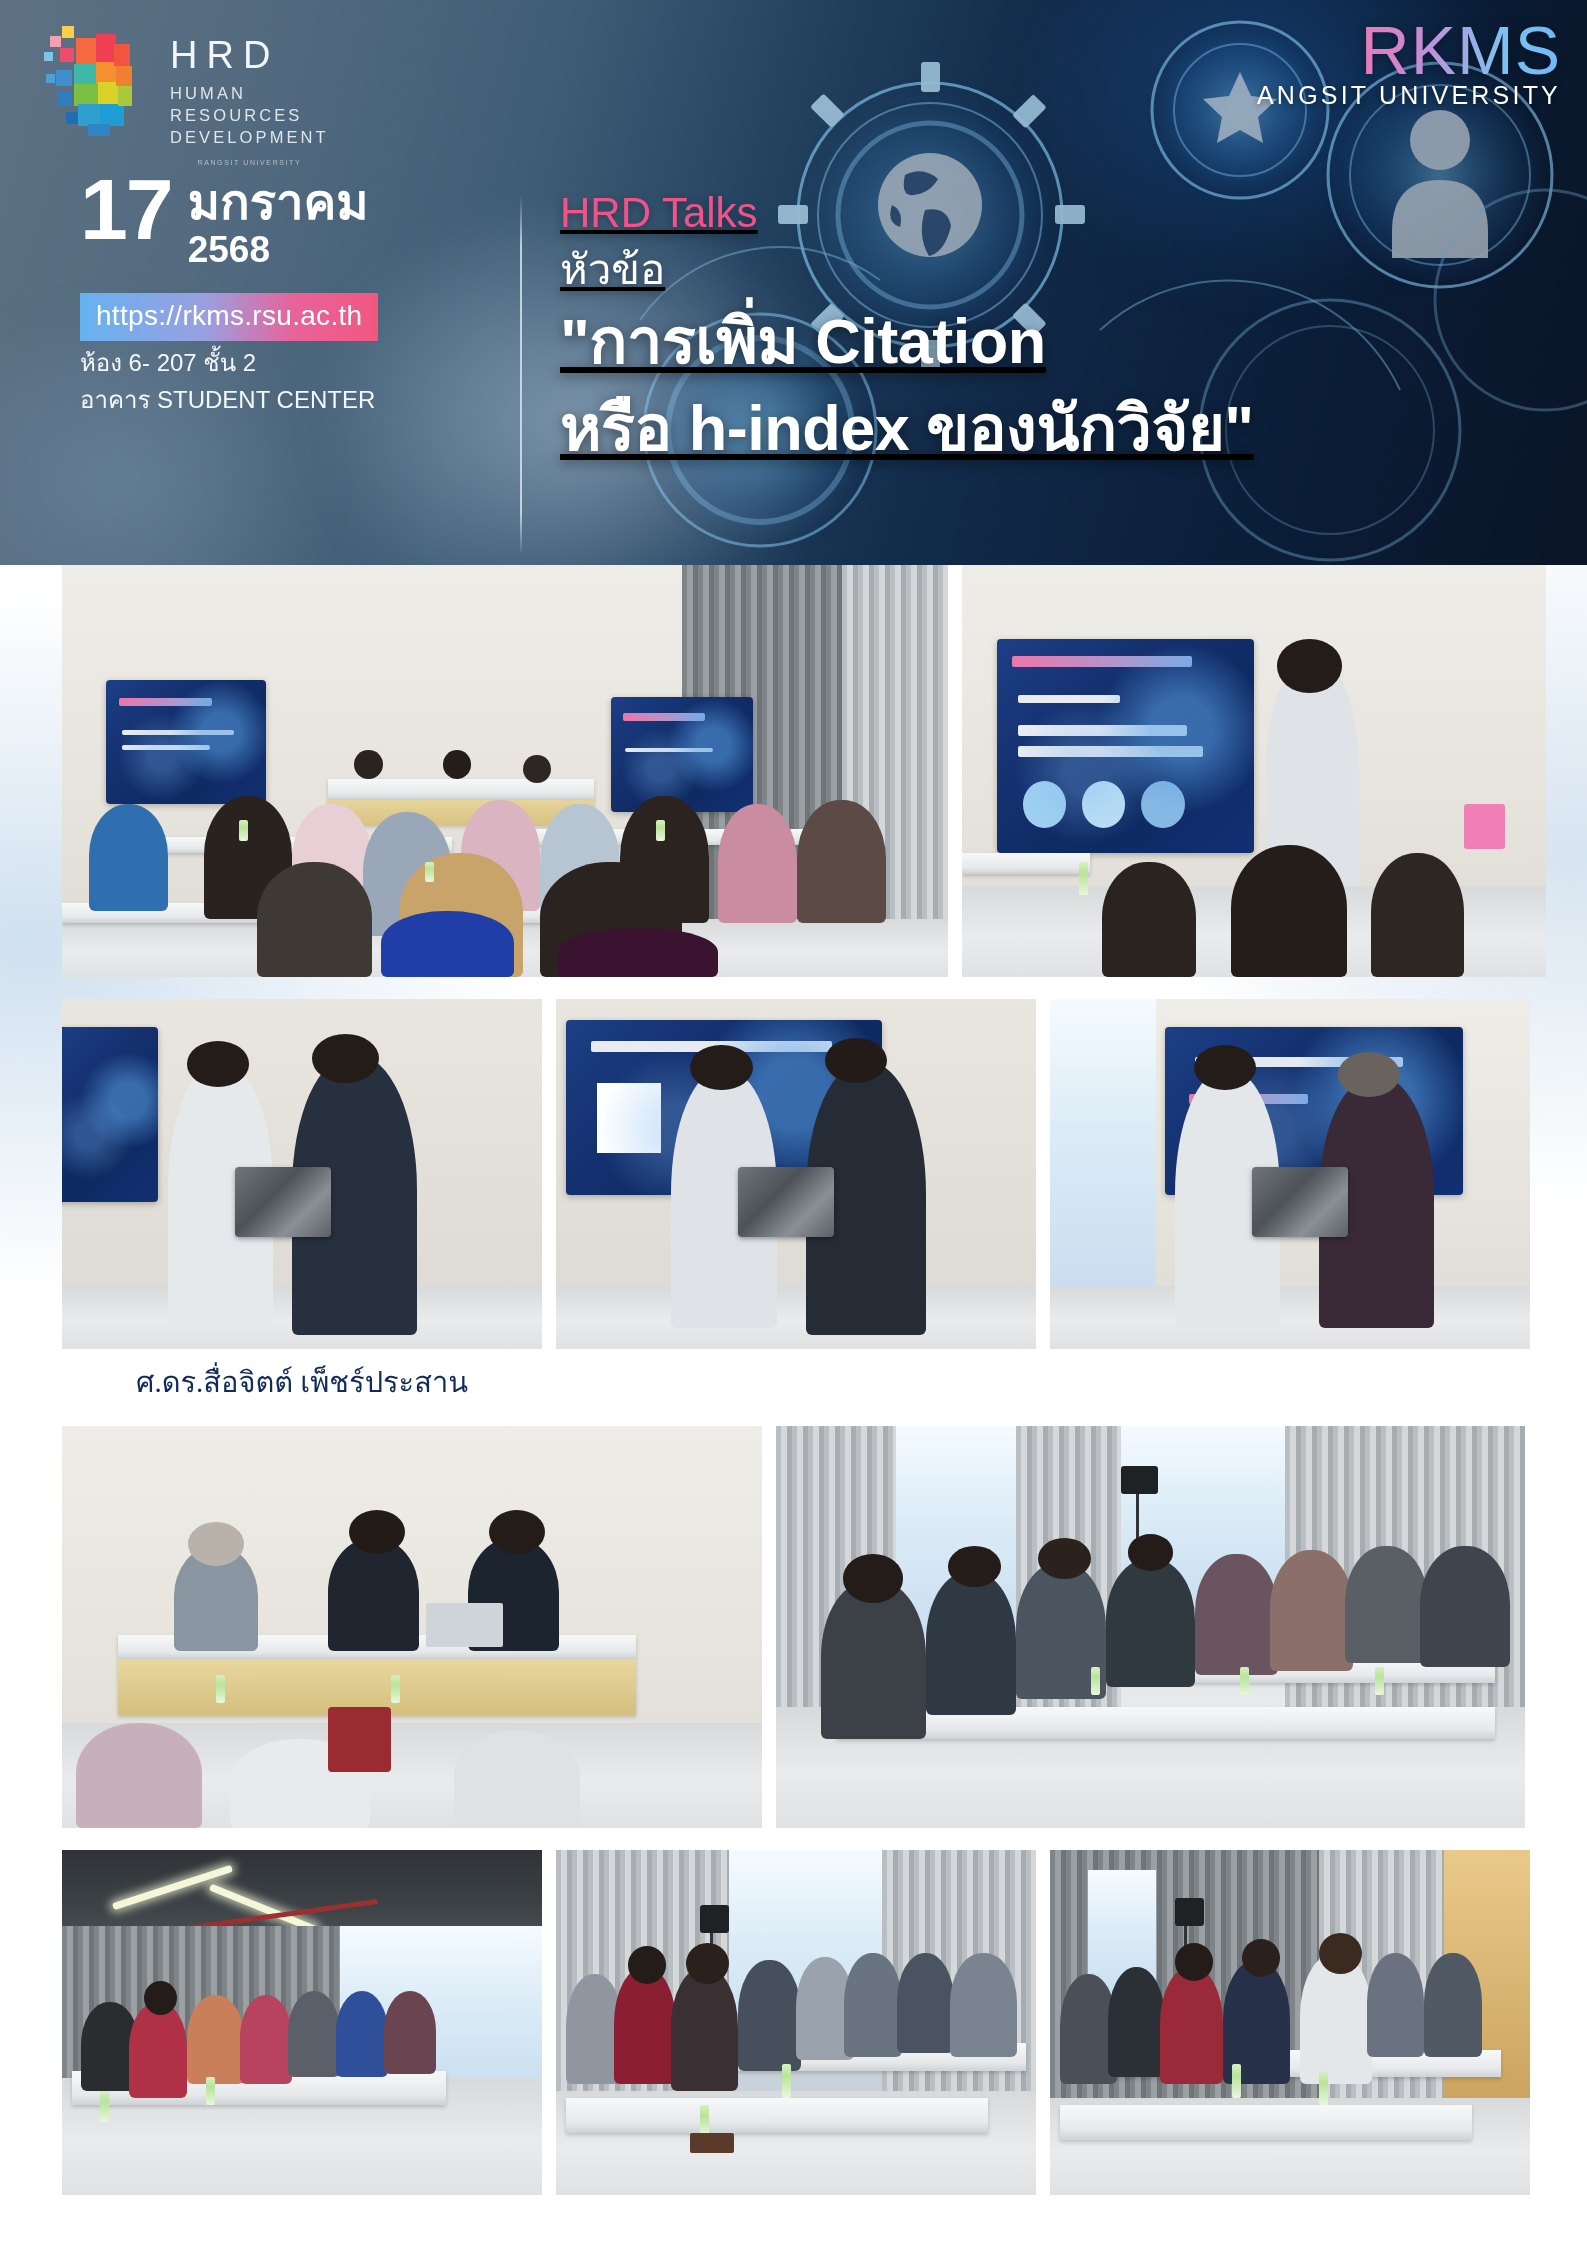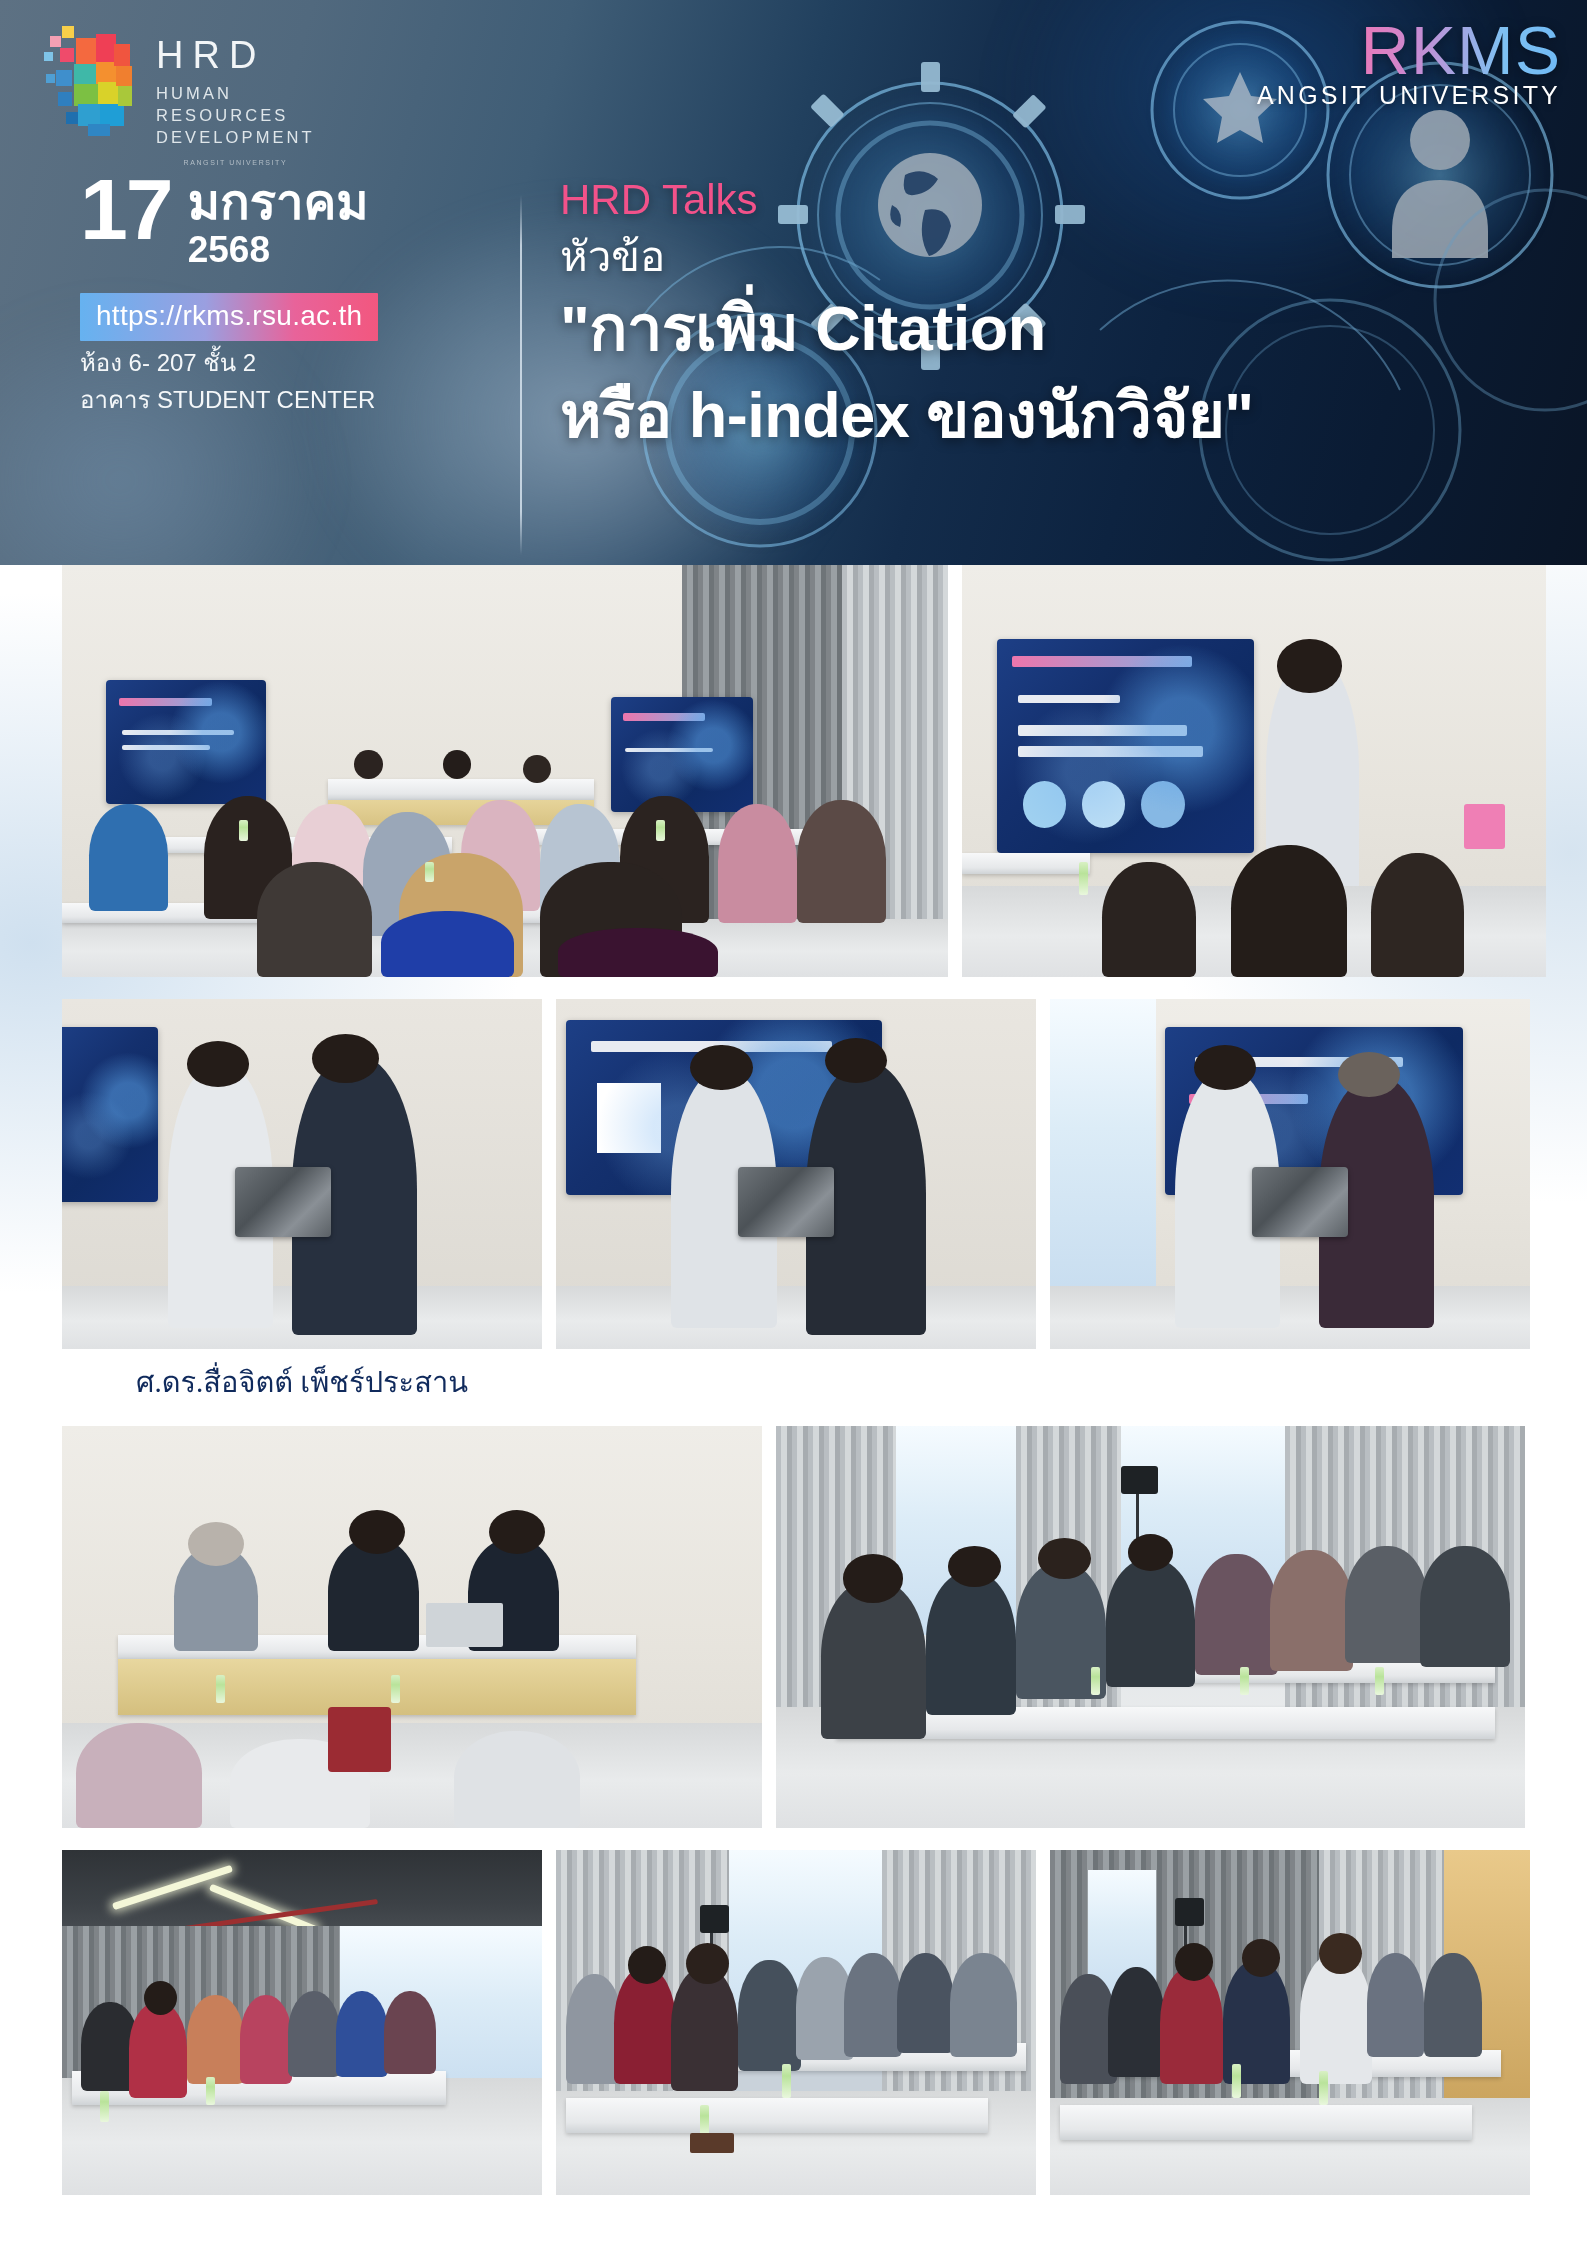--- a/index.html
+++ b/index.html
@@ -51,21 +51,21 @@
     left: -90px; top: 300px; width: 420px; height: 360px;
     background: radial-gradient(ellipse at 50% 50%, rgba(120,150,178,.45) 0%, rgba(120,150,178,0) 70%);
     filter: blur(20px);
   }
 
   .gear-layer { position: absolute; inset: 0; pointer-events: none; }
 
   
   .hrd-logo {
     position: absolute; left: 38px; top: 18px;
-    display: flex; align-items: flex-start; 
+    display: flex; align-items: flex-start; gap: 14px;
   }
   .hrd-mark { width: 118px; height: 120px; position: relative; }
   .hrd-words { padding-top: 18px; }
   .hrd-title {
     color: #f2f5f7; font-size: 38px; letter-spacing: 9px;
     font-weight: 400; line-height: 1;
   }
   .hrd-sub {
     color: #dfe6ea; font-size: 16.5px; letter-spacing: 3.1px;
     line-height: 1.33; margin-top: 9px; font-weight: 400;
@@ -104,21 +104,21 @@
     line-height: 1.32; margin-top: 6px;
   }
   .divider {
     position: absolute; left: 520px; top: 195px;
     width: 2px; height: 360px;
     background: linear-gradient(180deg, rgba(220,232,242,0) 0%, rgba(220,232,242,.8) 14%,
                  rgba(220,232,242,.8) 88%, rgba(220,232,242,0) 100%);
   }
 
   
-  .title-col { position: absolute; left: 560px; top: 178px; width: 1000px; }
+  .title-col { position: absolute; left: 560px; top: 191px; width: 1000px; text-decoration: underline; }
   .hrd-talks {
     color: #f2528a; font-size: 42px; font-weight: 400; line-height: 1.05;
     text-shadow: 0 2px 8px rgba(0,0,0,.35);
   }
   .topic-word {
     color: #ffffff; font-size: 42px; font-weight: 400; margin-top: 12px;
     line-height: 1.1; text-shadow: 0 2px 8px rgba(0,0,0,.4);
   }
   .main-title {
     color: #ffffff; font-size: 63px; font-weight: 700; line-height: 1.22;

